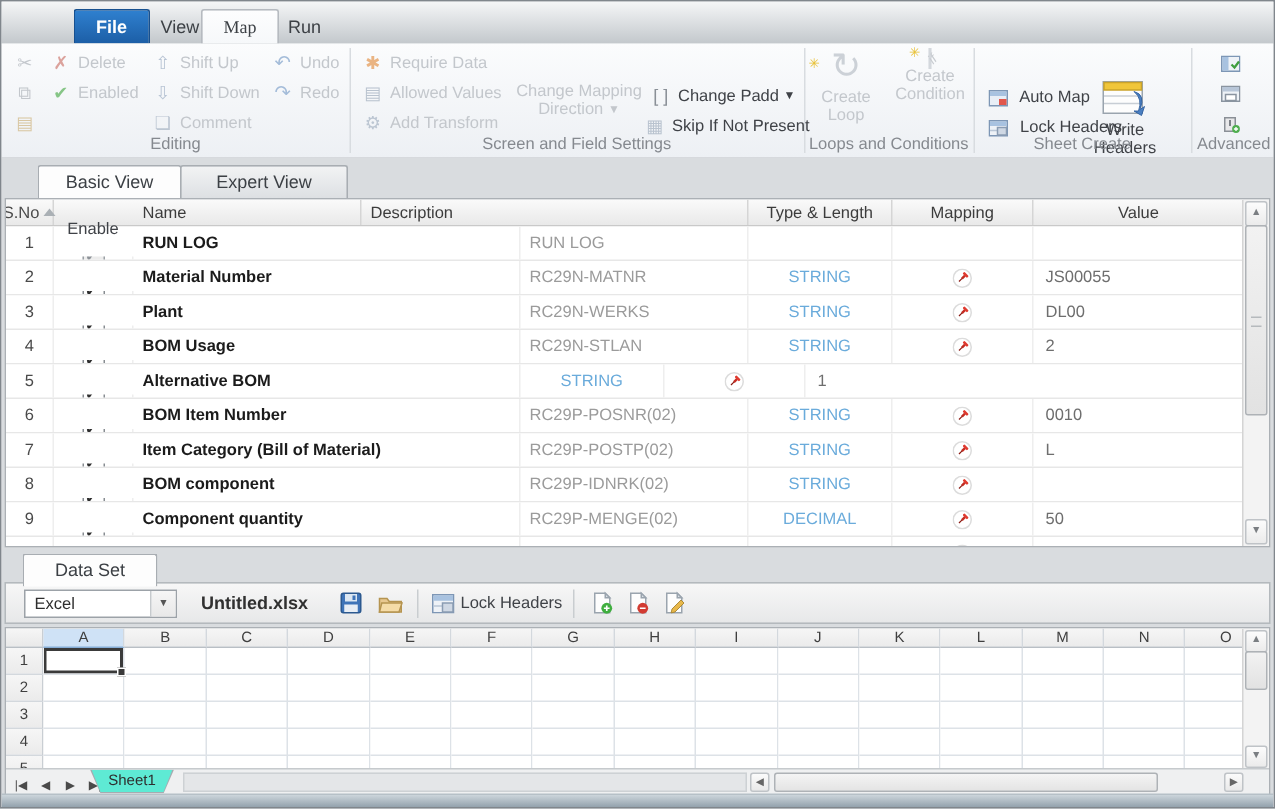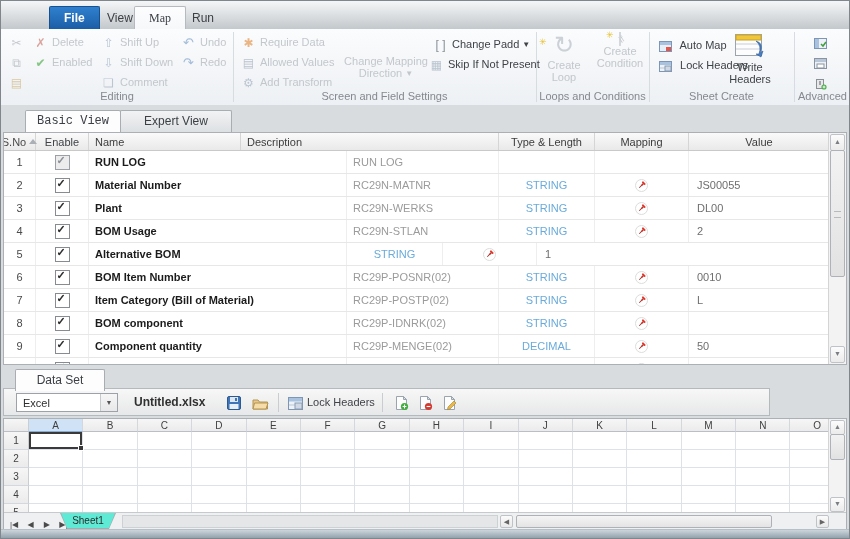--- a/index.html
+++ b/index.html
@@ -15,21 +15,21 @@
     border:1px solid #17508f;border-bottom:none;border-radius:2px 2px 0 0;font-weight:bold;}
   .rtab.sel{background:linear-gradient(#fdfdfe,#f6f8fa);border:1px solid #b6bac0;border-bottom:none;
     border-radius:2px 2px 0 0;z-index:3;}
   
   .ribbon{position:absolute;left:0;top:28px;width:100%;height:76px;
     background:linear-gradient(#fbfcfd,#edf0f4);border-bottom:1px solid #b9bec3;}
   .gsep{position:absolute;top:3px;bottom:3px;width:1px;background:#d8dce0;}
   .glabel{position:absolute;bottom:3px;font-size:11px;color:#85898f;text-align:center;}
   .ritem{position:absolute;height:16px;line-height:16px;font-size:11px;white-space:nowrap;}
   .dis{color:#c3c7cc;}
-  .en{color:#3f4247;}
+  .en{color:#3f4247;margin-top:20px;}
   .ric{display:inline-block;width:15px;text-align:center;margin-right:4px;font-size:12px;vertical-align:middle;}
   .bigbtn{position:absolute;text-align:center;font-size:11px;line-height:12px;}
   .bigbtn .bicon{display:block;margin:0 auto 2px auto;}
   .caret{font-size:8px;vertical-align:middle;}
   .sparkle{color:#e8c23a;font-size:9px;position:absolute;}
   .loopglyph{font-size:24px;color:#ccd1d7;line-height:24px;}
   .diamond{width:18px;height:18px;border:1px solid #d4d8dd;background:#f2f4f6;transform:rotate(45deg);
     margin:3px auto 3px auto;position:relative;}
   .diamond span{position:absolute;left:0;top:2px;width:100%;text-align:center;transform:rotate(-45deg);
     font-size:9px;color:#c8ccd1;font-style:italic;}
@@ -66,21 +66,21 @@
   .sbbtn{position:absolute;left:1px;right:1px;height:15px;background:linear-gradient(#fcfcfc,#ebebeb);
     border:1px solid #bfc3c7;border-radius:2px;color:#7a7e82;font-size:7px;text-align:center;line-height:14px;}
   .sbthumb{position:absolute;left:1px;right:1px;background:linear-gradient(#f2f2f2,#e2e2e2);
     border:1px solid #aeb2b6;border-radius:2px;}
   .grip{position:absolute;left:3px;right:3px;top:50%;height:5px;margin-top:-3px;
     border-top:1px solid #b6babd;border-bottom:1px solid #b6babd;}
   
   .dstab{position:absolute;left:14px;top:368px;width:88px;height:21px;background:#fdfdfd;
     border:1px solid #a8adb2;border-bottom:none;border-radius:2px 2px 0 0;font-size:12px;
     color:#3c4045;text-align:center;line-height:20px;z-index:2;}
-  .dtoolbar{position:absolute;left:2px;top:387px;width:767px;height:28px;
+  .dtoolbar{position:absolute;left:2px;top:387px;width:844px;height:28px;
     background:linear-gradient(#f7f7f7,#e7e8e9);border:1px solid #b4b9bd;box-sizing:border-box;}
   .combo{position:absolute;left:12px;top:4px;width:102px;height:19px;background:#fff;
     border:1px solid #9ca2a8;font-size:11px;color:#2e2e2e;line-height:18px;padding-left:6px;box-sizing:border-box;}
   .combo .arr{position:absolute;right:0;top:0;width:16px;height:100%;border-left:1px solid #c6cacd;
     text-align:center;font-size:7px;color:#555;line-height:17px;background:linear-gradient(#f6f6f6,#e8e8e8);}
   .fname{position:absolute;left:130px;top:6px;font-size:12px;font-weight:bold;color:#303030;}
   .tbtn{position:absolute;top:4px;height:19px;font-size:11px;color:#3f4247;line-height:19px;}
   .tsep{position:absolute;top:4px;height:19px;width:1px;background:#c9cdd0;}
   
   #gridPanel{left:2px;top:417px;width:844px;height:113px;}
@@ -215,21 +215,21 @@
           <line x1="6" y1="3" x2="6" y2="7" stroke="#5a5f66"></line>
           <circle cx="10" cy="9" r="2.6" fill="#4fae4f"></circle>
           <path d="M10 7.6 v2.8 M8.6 9 h2.8" stroke="#fff" stroke-width="0.9"></path>
         </svg></span></div>
   <div class="glabel" style="left:793px;width:57px;">Advanced</div>
 </div>
 
 <div class="contentbg"></div>
 
 <div class="vtabs">
-  <div class="vtab active" style="left:24px;width:94px;font-family:Liberation Mono, monospace;">Basic View</div>
+  <div class="vtab active" style="left:24px;width:94px;">Basic View</div>
   <div class="vtab" style="left:119px;width:110px;">Expert View</div>
 </div>
 
 <div class="panel" id="mapperPanel">
   <div style="position:absolute;left:0;top:0;right:17px;bottom:0;overflow:hidden;">
     <div class="thead">
       <div class="c no">
           <span>S.No</span>
           <span class="sorttri"></span>
         </div>

